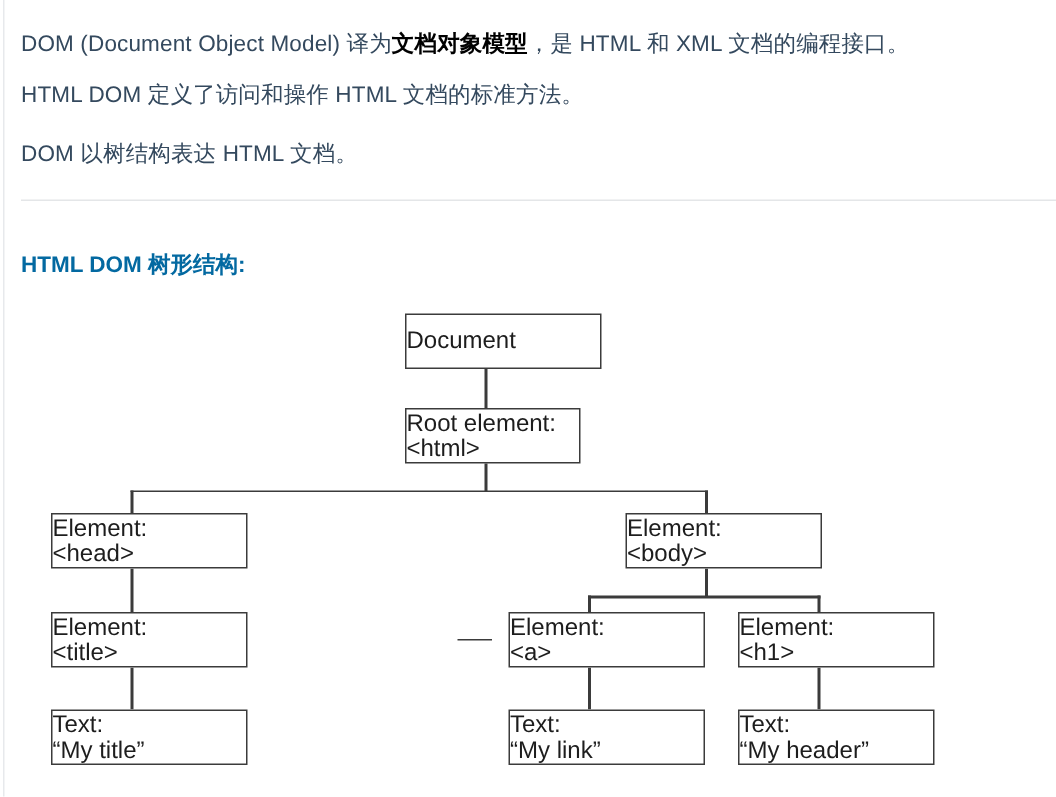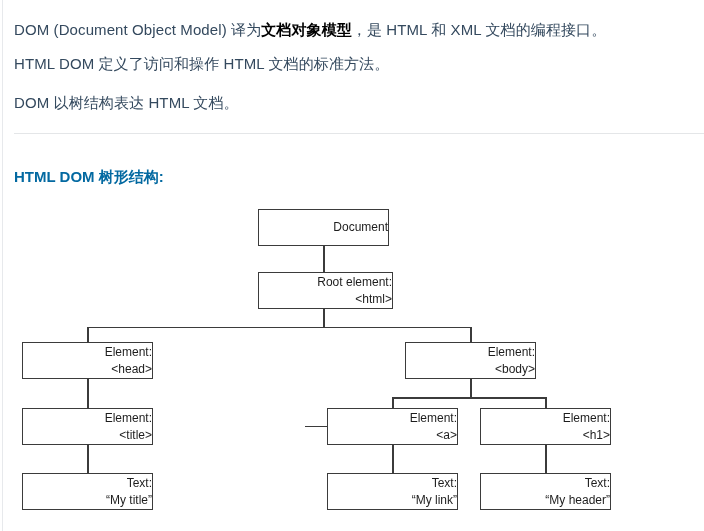--- a/index.html
+++ b/index.html
@@ -72,27 +72,28 @@
     width: 704px;
     height: 531px;
   }
   .node {
     position: absolute;
     box-sizing: border-box;
     border: 1.6px solid #3b3b3b;
     background: #ffffff;
     text-align: center;
     color: #1d1d1d;
-    font-size: 12px;
+    font-size: 16px;
     line-height: 17px;
     display: flex;
     flex-direction: column;
-    align-items: flex-end;
+    align-items: flex-start;
     justify-content: center;
     z-index: 2;
+    margin-left: 12px;
   }
   .node .l1, .node .l2 { display: block; white-space: nowrap; }
 
   .edge-v {
     position: absolute;
     width: 1.6px;
     background: #3b3b3b;
     z-index: 1;
   }
   .edge-h {
@@ -122,21 +123,21 @@
 <h2 class="section-title">HTML DOM 树形结构:</h2>
 
 <div class="tree">
 
   <div class="node" style="left:258px; top:209px; width:131px; height:37px;">
     <span class="l1">Document</span>
   </div>
 
   <div class="edge-v" style="left:323px; top:245px; height:28px;"></div>
 
-  <div class="node" style="left:258px; top:272px; width:135px; height:37px;">
+  <div class="node" style="left:258px; top:272px; width:117px; height:37px;">
     <span class="l1">Root element:</span>
     <span class="l2">&lt;html&gt;</span>
   </div>
 
   <div class="edge-v" style="left:323px; top:308px; height:20px;"></div>
   <div class="edge-h" style="left:87px; top:326.5px; width:385px;"></div>
   <div class="edge-v" style="left:87px; top:326.5px; height:16px;"></div>
   <div class="edge-v" style="left:470px; top:326.5px; height:16px;"></div>
 
   <div class="node" style="left:22px; top:342px; width:131px; height:37px;">

